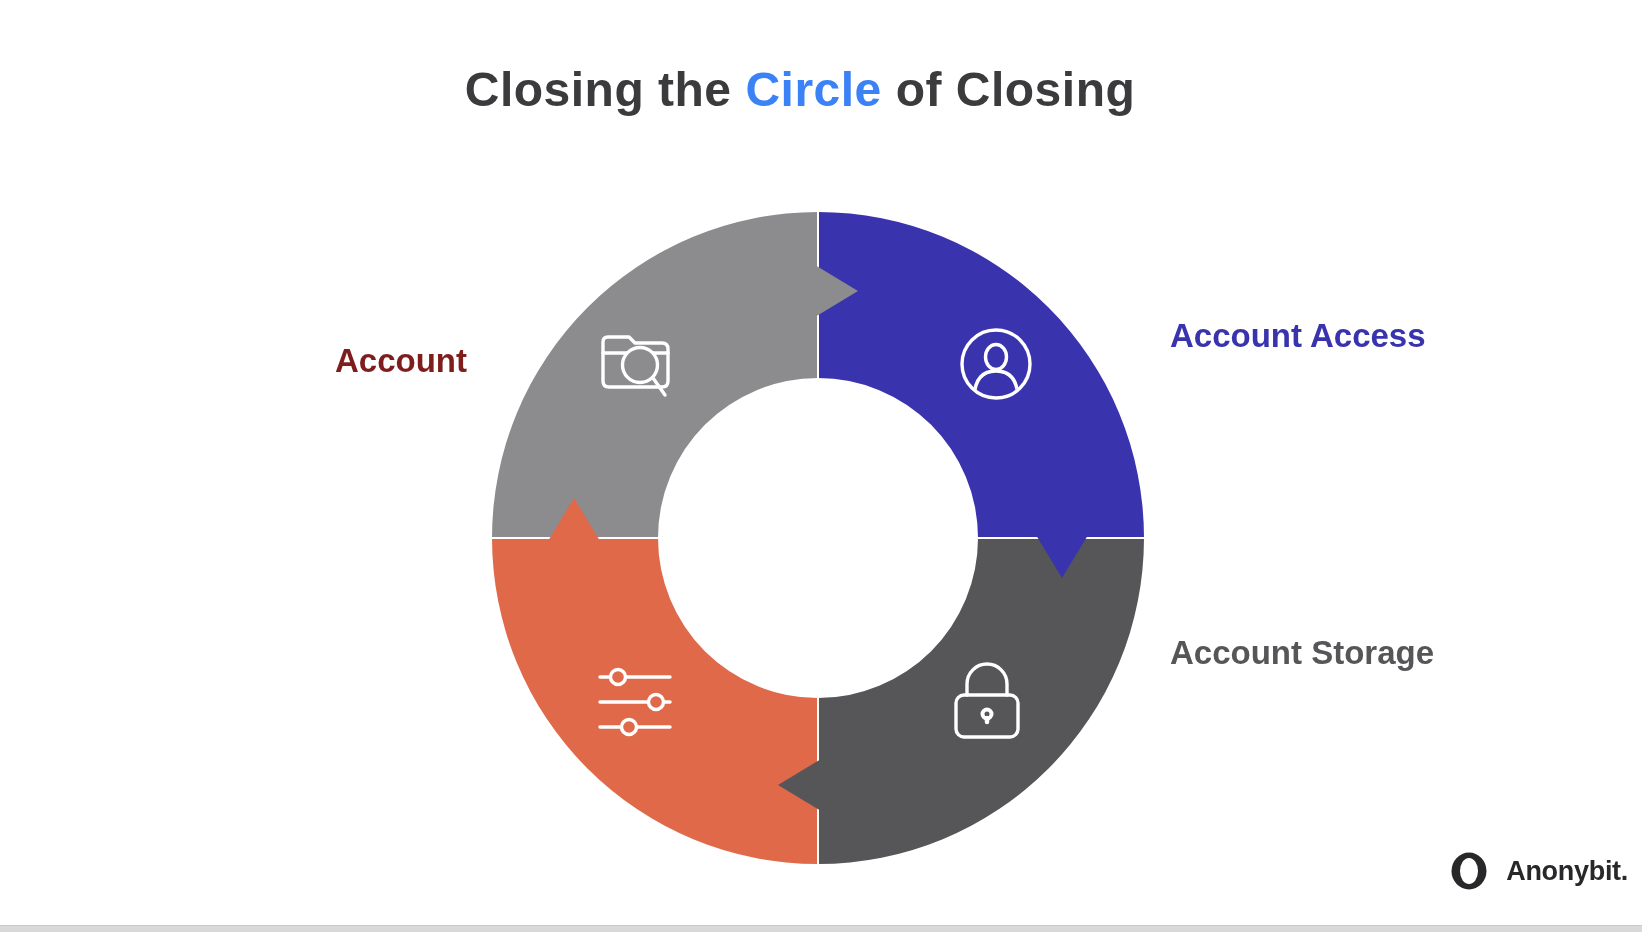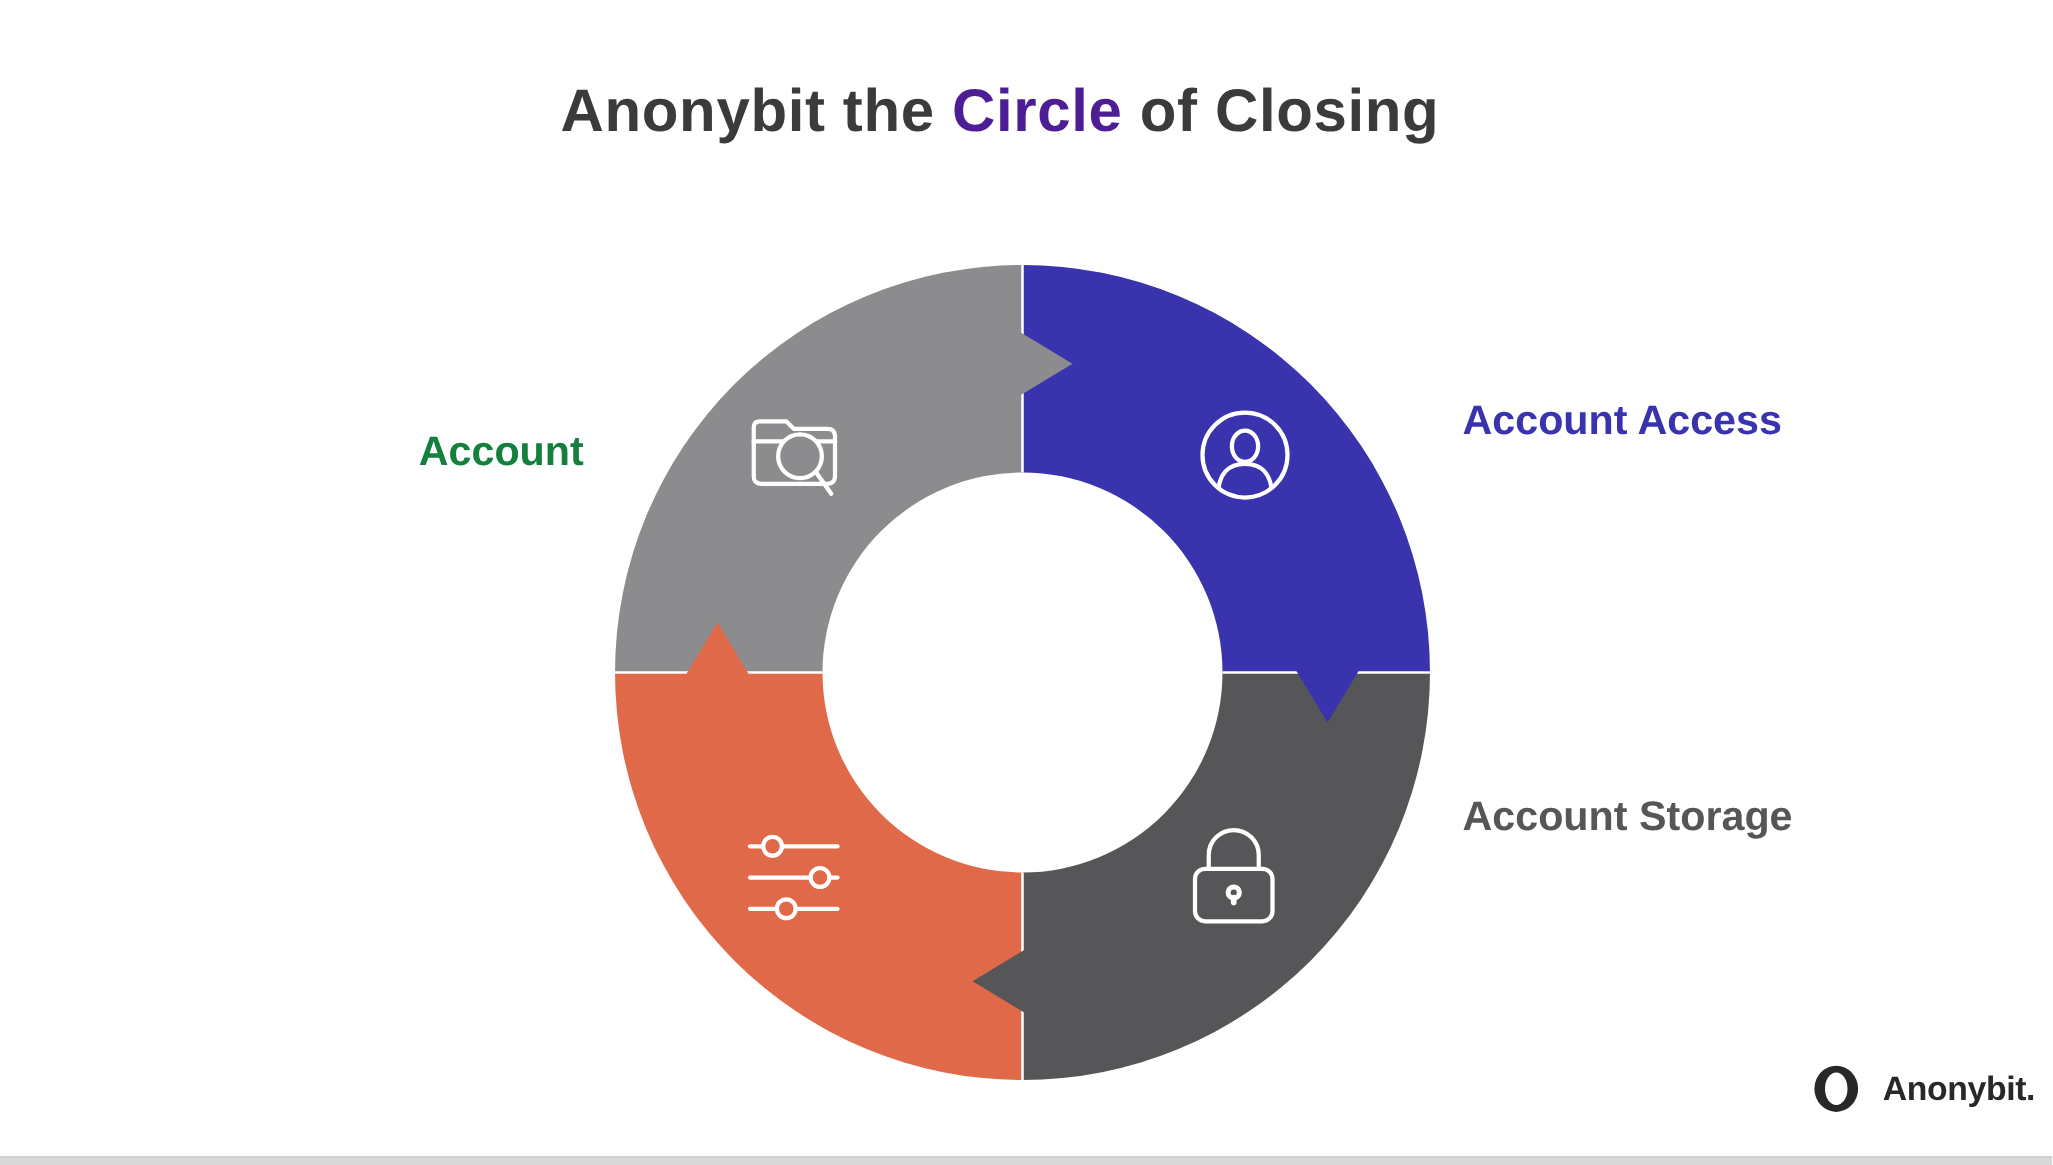--- a/index.html
+++ b/index.html
@@ -54,21 +54,21 @@
     background: #D9D9D9;
     border-top: 1px solid #C9C9C9;
   }
 </style>
 </head>
 <body>
 
 <div class="stage">
 
   <div class="title" style="color: rgb(59, 59, 61);">
-    <span>Anonybit the </span><span style="color: #4c1d95;">Circle</span><span> of Closing</span>
+    <span>Closing the </span><span style="color: #3b82f6;">Circle</span><span> of Closing</span>
   </div>
 
   <svg class="donut-svg" width="720" height="720" viewBox="-360 -360 720 720" aria-hidden="true">
 
     <path d="M -326 0 A 326 326 0 0 1 0 -326 L 0 -160 A 160 160 0 0 0 -160 0 Z" fill="#8C8C8E"></path>
     <path d="M 0 -326 A 326 326 0 0 1 326 0 L 160 0 A 160 160 0 0 0 0 -160 Z" fill="#3933AE"></path>
     <path d="M 326 0 A 326 326 0 0 1 0 326 L 0 160 A 160 160 0 0 0 160 0 Z" fill="#565659"></path>
     <path d="M 0 326 A 326 326 0 0 1 -326 0 L -160 0 A 160 160 0 0 0 0 160 Z" fill="#E0694A"></path>
 
     <g stroke="#FFFFFF" stroke-width="2">
@@ -109,21 +109,21 @@
     <g transform="translate(-183,164)" stroke="#FFFFFF" stroke-width="3.4" fill="none" stroke-linecap="round">
       <line x1="-35" y1="-25" x2="35" y2="-25"></line>
       <circle cx="-17" cy="-25" r="7.5" fill="#E0694A"></circle>
       <line x1="-35" y1="0" x2="35" y2="0"></line>
       <circle cx="21" cy="0" r="7.5" fill="#E0694A"></circle>
       <line x1="-35" y1="25" x2="35" y2="25"></line>
       <circle cx="-6" cy="25" r="7.5" fill="#E0694A"></circle>
     </g>
   </svg>
 
-  <div class="seg-label align-right" style="top: 340px; right: 1175px; color: #15803d;">
+  <div class="seg-label align-right" style="top: 340px; right: 1175px; color: #7f1d1d;">
     <div>Account</div>
   </div>
 
   <div class="seg-label align-left" style="top: 315px; left: 1170px; color: rgb(57, 51, 174);">Account Access</div>
 
   <div class="seg-label align-left" style="top: 632px; left: 1170px; color: rgb(86, 86, 89);">Account Storage</div>
 
 
   <div class="logo">
     <svg width="38" height="40" viewBox="0 0 38 40">

